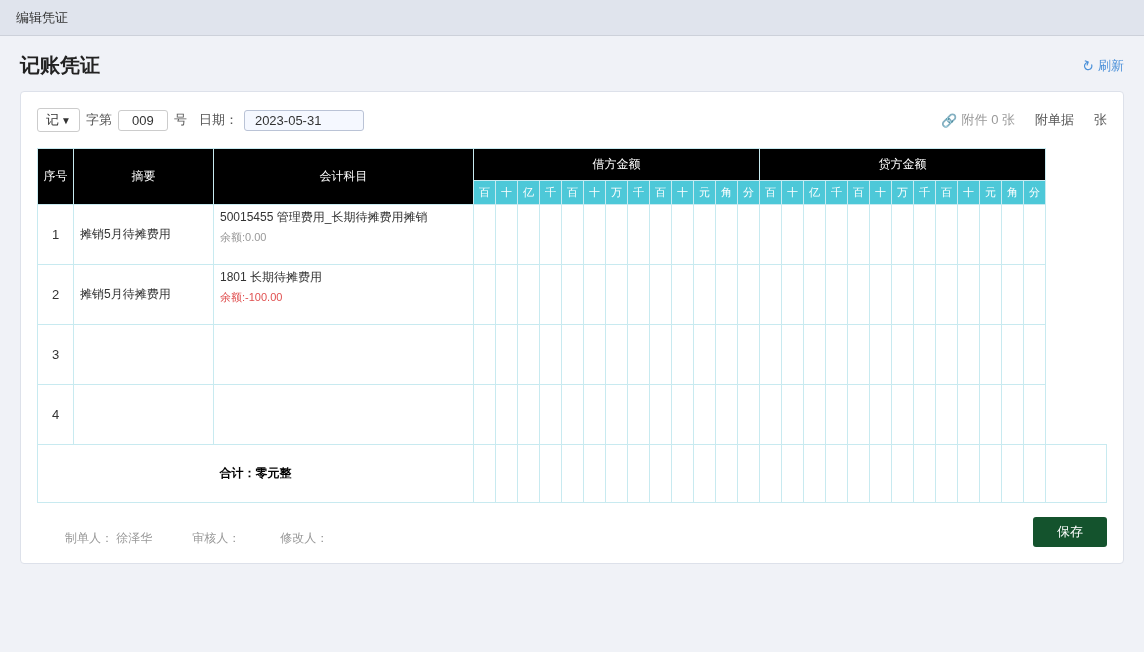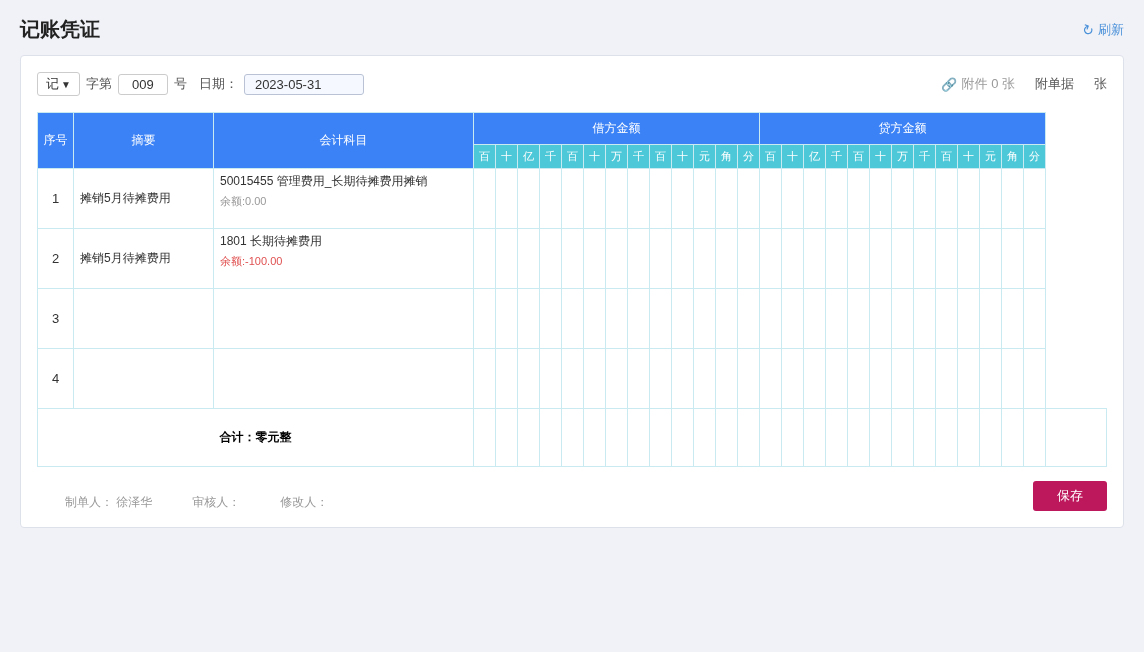--- a/index.html
+++ b/index.html
@@ -137,21 +137,21 @@
       border-collapse: collapse;
       font-size: 12px;
     }
     .voucher-table th, .voucher-table td {
       border: 1px solid #c8eaf0;
       text-align: center;
       vertical-align: middle;
       padding: 0;
     }
     .header-row-1 th {
-      background: #3b82f6;
+      background: #000000;
       color: #fff;
       font-weight: normal;
       height: 32px;
     }
     .header-row-2 th {
       background: #4dc8d8;
       color: #fff;
       font-weight: normal;
       height: 24px;
       font-size: 11px;
@@ -180,39 +180,42 @@
     }
     .footer-info {
       display: flex;
       gap: 40px;
       margin-top: 12px;
       color: #999;
       font-size: 12px;
     }
     .save-btn {
       margin-left: auto;
-      background: #be185d;
+      background: #14532d;
       color: #fff;
       border: none;
       border-radius: 3px;
       padding: 6px 24px;
       font-size: 13px;
       cursor: pointer;
     }
     .footer-row {
       display: flex;
       align-items: center;
       margin-top: 8px;
     }
   </style>
 </head>
 <body>
 
 <div class="window">
 
+  <div class="title-bar">
+    <span class="title-bar-text">编辑凭证</span>
+  </div>
 
   <div class="main-content">
 
     <div class="page-header">
       <h1 class="page-title">记账凭证</h1>
       <button class="refresh-btn">
         <span style="display:inline-block;transform:rotate(20deg);font-size:14px;">↻</span>
         <span>刷新</span>
       </button>
     </div>

